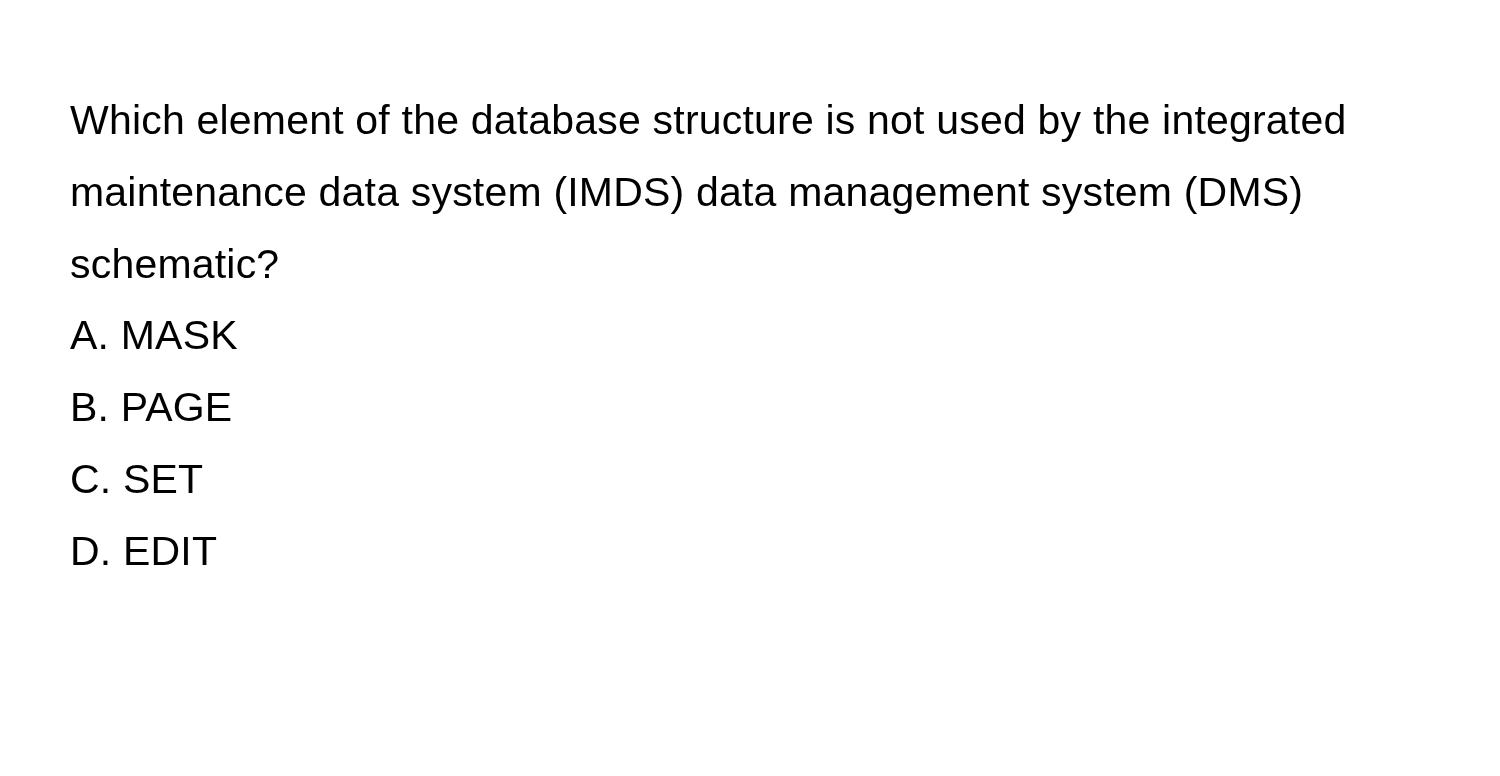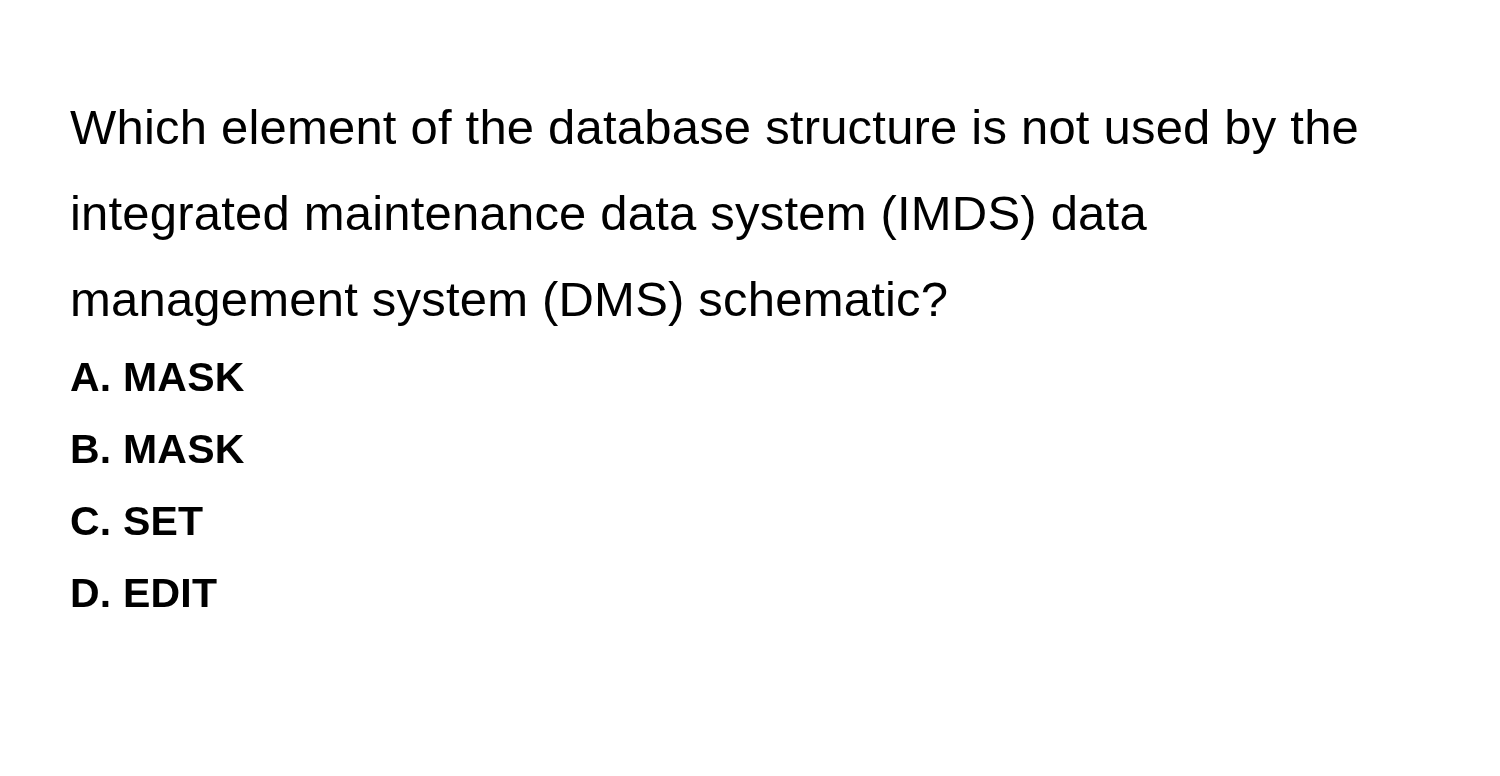--- a/index.html
+++ b/index.html
@@ -8,34 +8,34 @@
       box-sizing: border-box;
     }
     body {
       width: 1500px;
       height: 776px;
       background: #ffffff;
       font-family: -apple-system, BlinkMacSystemFont, "Segoe UI", Helvetica, Arial, sans-serif;
       padding: 85px 70px;
     }
     .question-text {
-      font-size: 49px;
+      font-size: 41px;
       line-height: 1.75;
       color: #000000;
       font-weight: 400;
       letter-spacing: 0.2px;
     }
     .option {
       font-size: 41px;
       line-height: 1.75;
       color: #000000;
-      font-weight: 700;
+      font-weight: 400;
       letter-spacing: 0.2px;
     }
   </style>
 </head>
 <body>
 
 <div class="question-text">Which element of the database structure is not used by the integrated maintenance data system (IMDS) data management system (DMS) schematic?</div>
 <div class="option">A. MASK</div>
-<div class="option">B. MASK</div>
+<div class="option">B. PAGE</div>
 <div class="option">C. SET</div>
 <div class="option">D. EDIT</div>
 
 </body></html>

